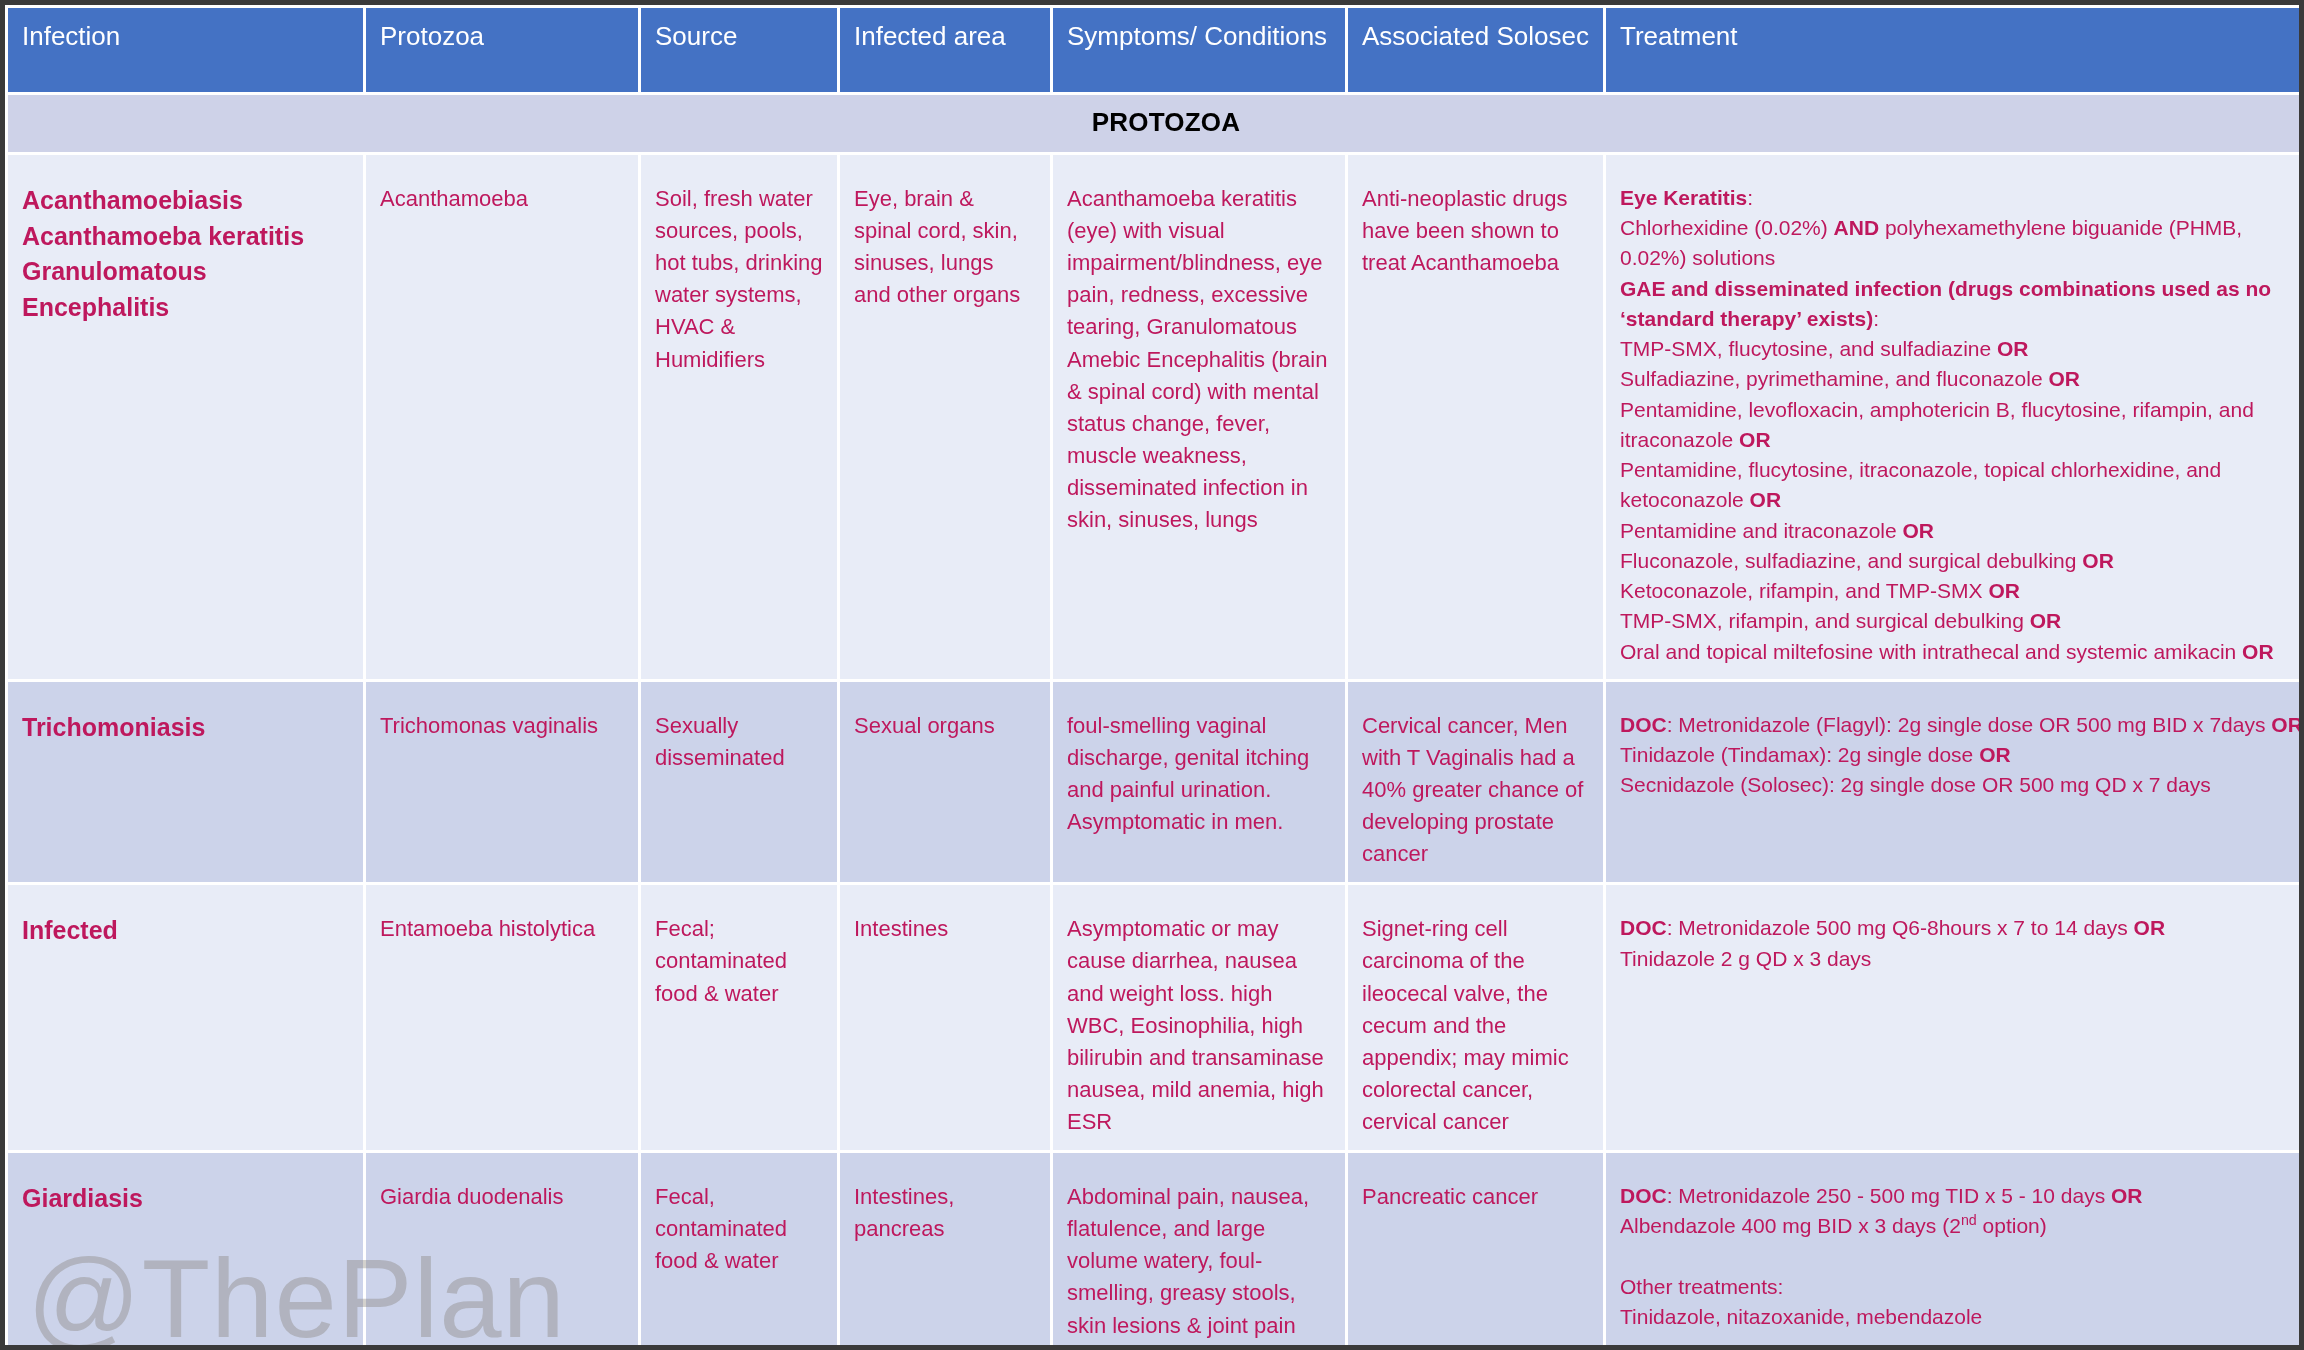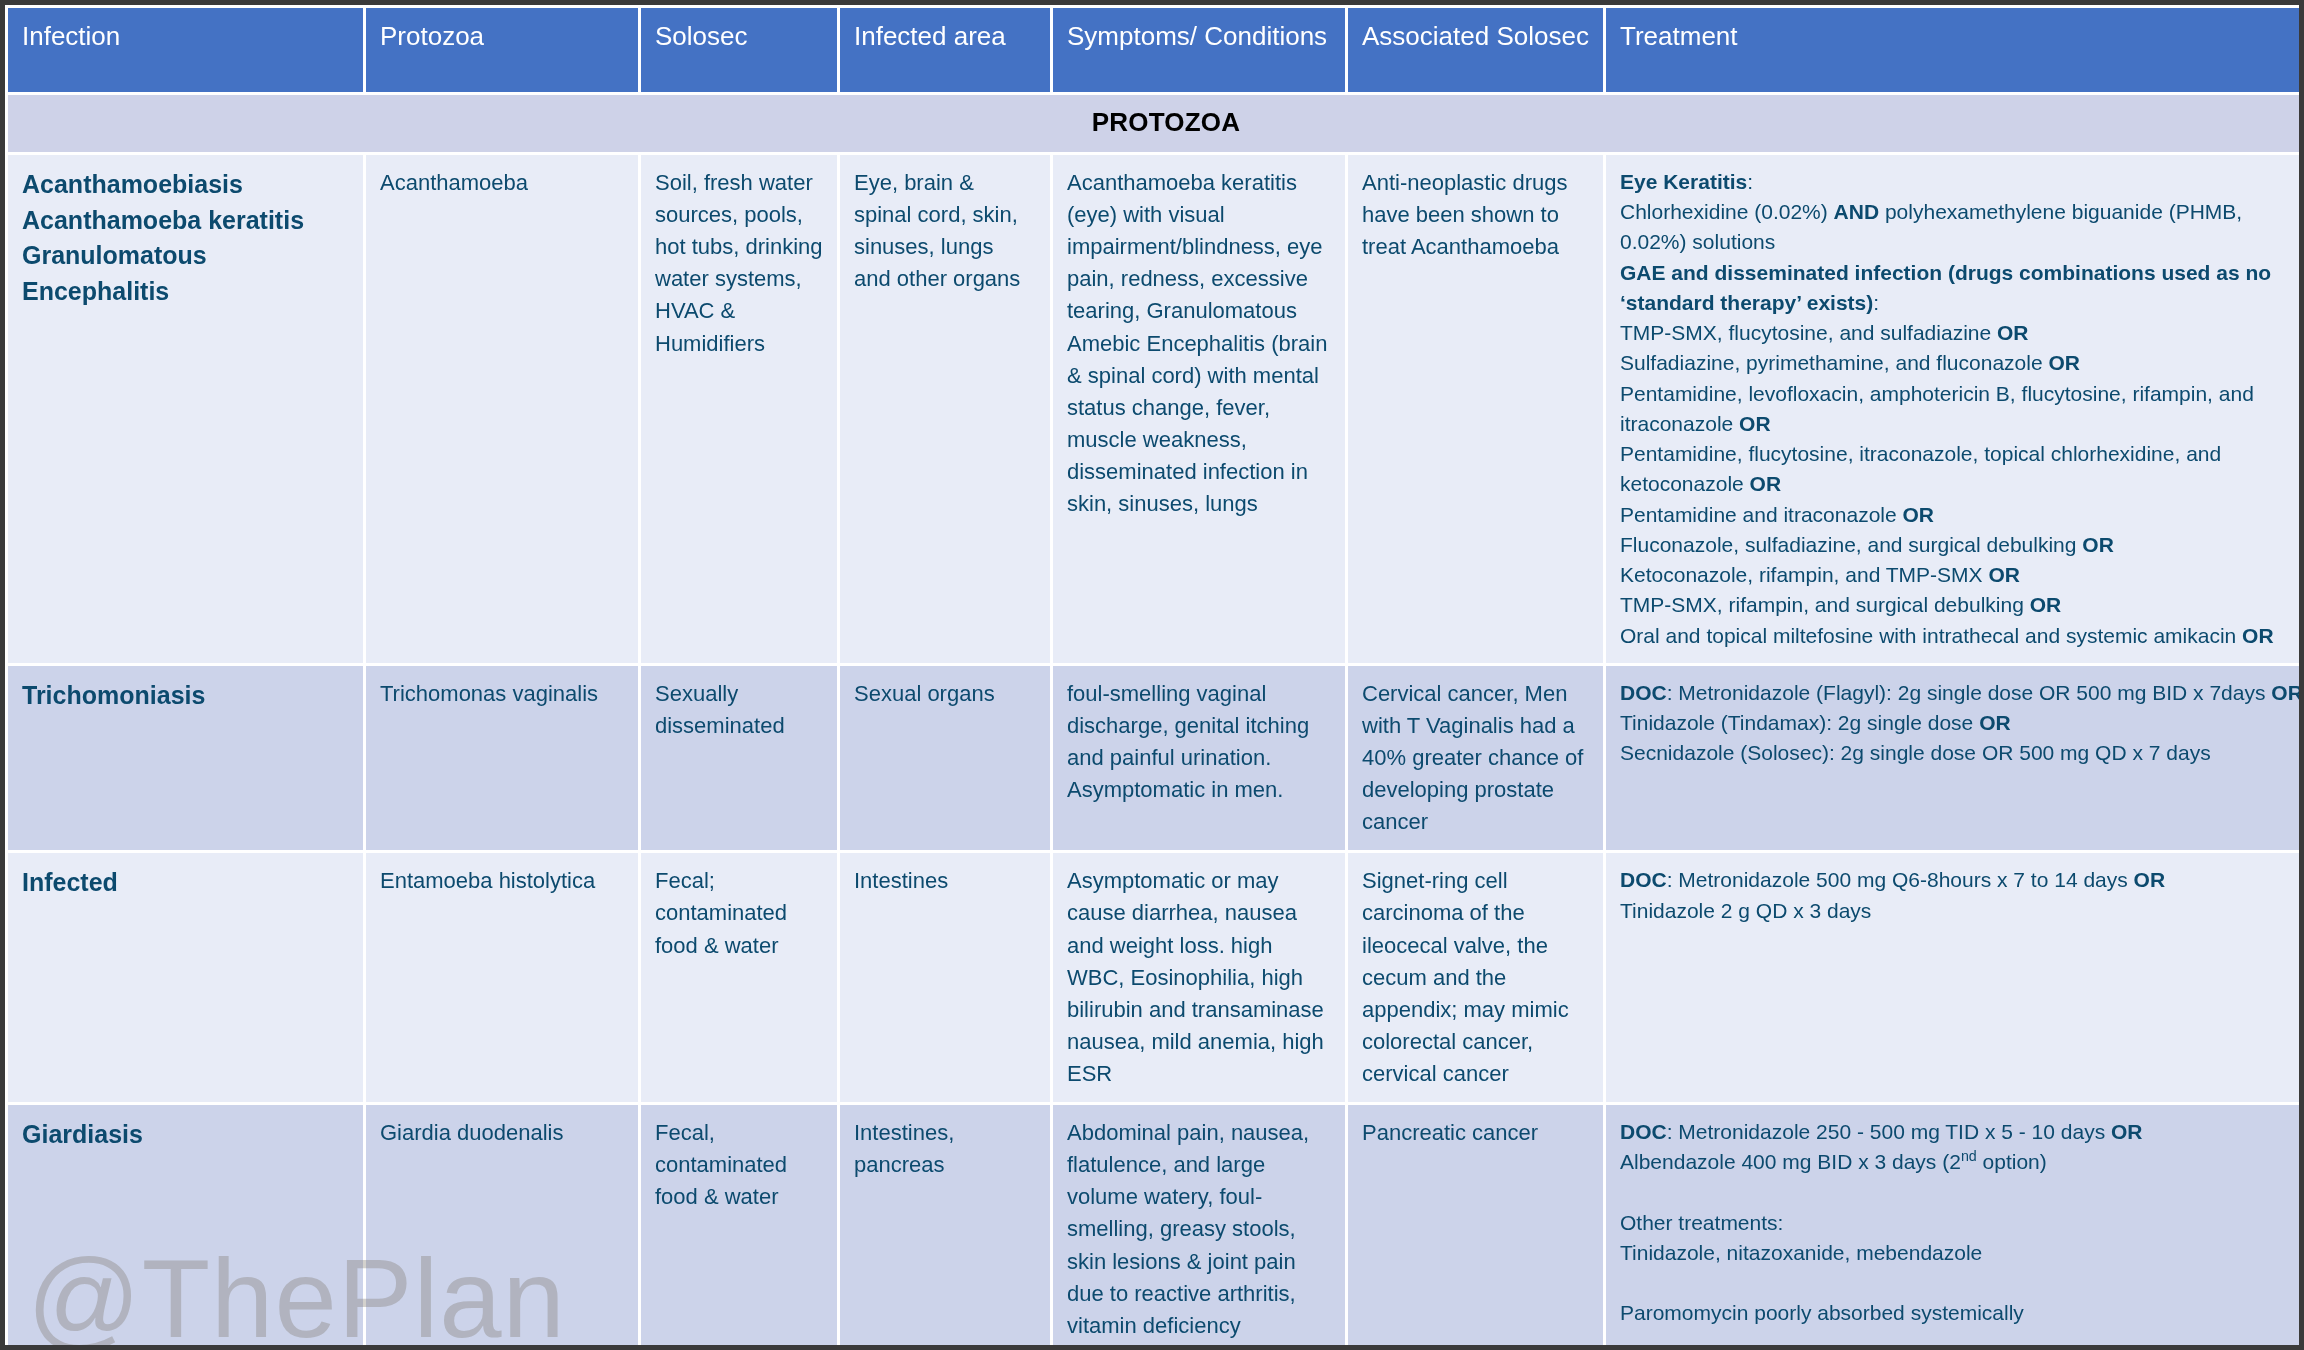--- a/index.html
+++ b/index.html
@@ -64,22 +64,22 @@
     font-weight: bold;
     color: #000000;
     padding: 12px 0 14px 0;
     letter-spacing: 0.2px;
   }
 
   td.cell {
     vertical-align: top;
     font-size: 22px;
     line-height: 1.46;
-    color: #0c4a6e;
-    padding: 12px 14px 12px 14px;
+    color: #be185d;
+    padding: 28px 14px 12px 14px;
     word-wrap: break-word;
     overflow-wrap: break-word;
   }
 
   tr.light td.cell { background: #e8ecf7; }
   tr.dark  td.cell { background: #ccd3ea; }
 
   td.cell.infection {
     font-weight: bold;
     font-size: 25px;
@@ -122,21 +122,21 @@
         <col class="c3">
       <col class="c4">
         <col class="c5">
         <col class="c6">
     </colgroup>
 
     <thead>
       <tr>
         <th>Infection</th>
         <th>Protozoa</th>
-        <th>Solosec</th>
+        <th>Source</th>
         <th>Infected area</th>
         <th>Symptoms/ Conditions</th>
         <th>Associated Solosec</th>
         <th>Treatment</th>
       </tr>
     </thead>
 
     <tbody>
 
       <tr>

